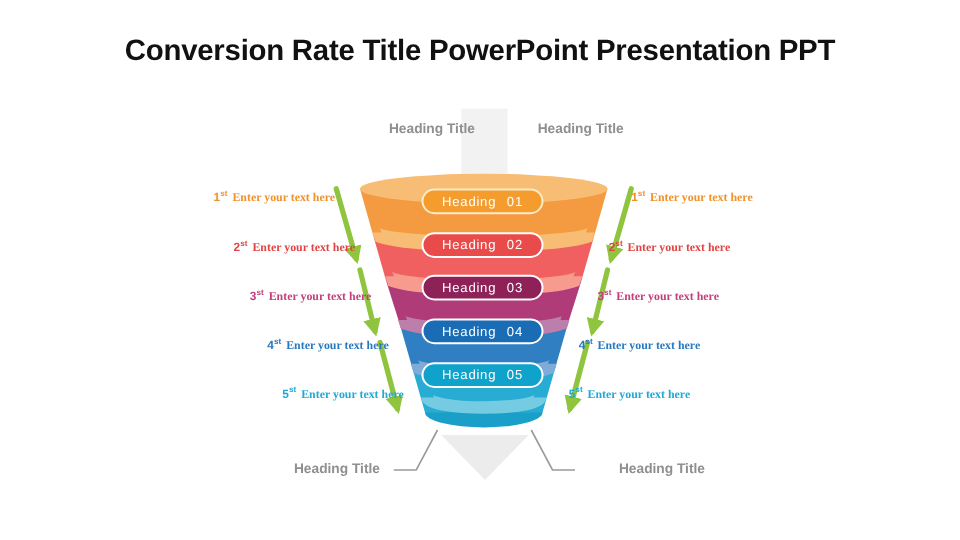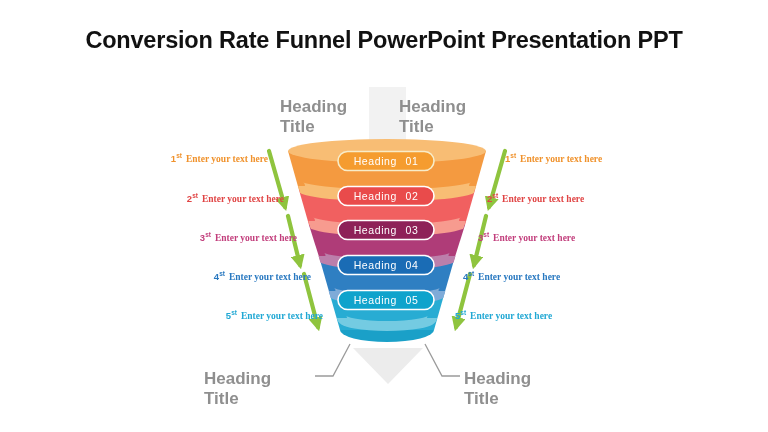--- a/index.html
+++ b/index.html
@@ -1,33 +1,33 @@
 <!DOCTYPE html>
 <html><head>
 <meta charset="utf-8">
 <style>
   html,body{margin:0;padding:0;background:#ffffff;}
   .stage{position:relative;width:768px;height:432px;background:#ffffff;overflow:hidden;
          font-family:"Liberation Sans",sans-serif;}
   .slide-title{position:absolute;left:0;top:27px;width:768px;text-align:center;
          font-size:23.5px;font-weight:bold;letter-spacing:-0.2px;}
   .diagram{position:absolute;left:0;top:0;}
-  .corner-label{position:absolute;width:100px;text-align:left;font-size:17px;font-weight:600;}
+  .corner-label{position:absolute;width:100px;text-align:right;font-size:11px;font-weight:600;}
   .side-label{position:absolute;font-size:9.5px;font-weight:bold;white-space:nowrap;height:13px;line-height:13px;}
   .side-label sup{font-size:6.5px;vertical-align:super;line-height:0;}
   .side-label .txt{margin-left:4px;font-family:Liberation Serif, serif;}
   .side-label.left{text-align:right;}
   .pill-text{font-size:10.5px;letter-spacing:0.6px;word-spacing:5px;}
 </style>
 </head>
 <body>
 
 <div class="stage">
 
-  <div class="slide-title" style="color: rgb(17, 17, 17);">Conversion Rate Funnel PowerPoint Presentation PPT</div>
+  <div class="slide-title" style="color: rgb(17, 17, 17);">Conversion Rate Title PowerPoint Presentation PPT</div>
 
   <svg class="diagram" width="768" height="432" viewBox="0 0 768 432">
     <defs>
       <clipPath id="funnelClip">
         <polygon points="288,151 486,151 434,330 340,330"></polygon>
         <ellipse cx="387" cy="330" rx="47" ry="12"></ellipse>
       </clipPath>
       <marker id="ah" viewBox="0 0 10 10" refX="7" refY="5" markerWidth="3.4" markerHeight="3.4" orient="auto-start-reverse">
         <path d="M0,0 L10,5 L0,10 z" fill="#8FC43E"></path>
       </marker>

